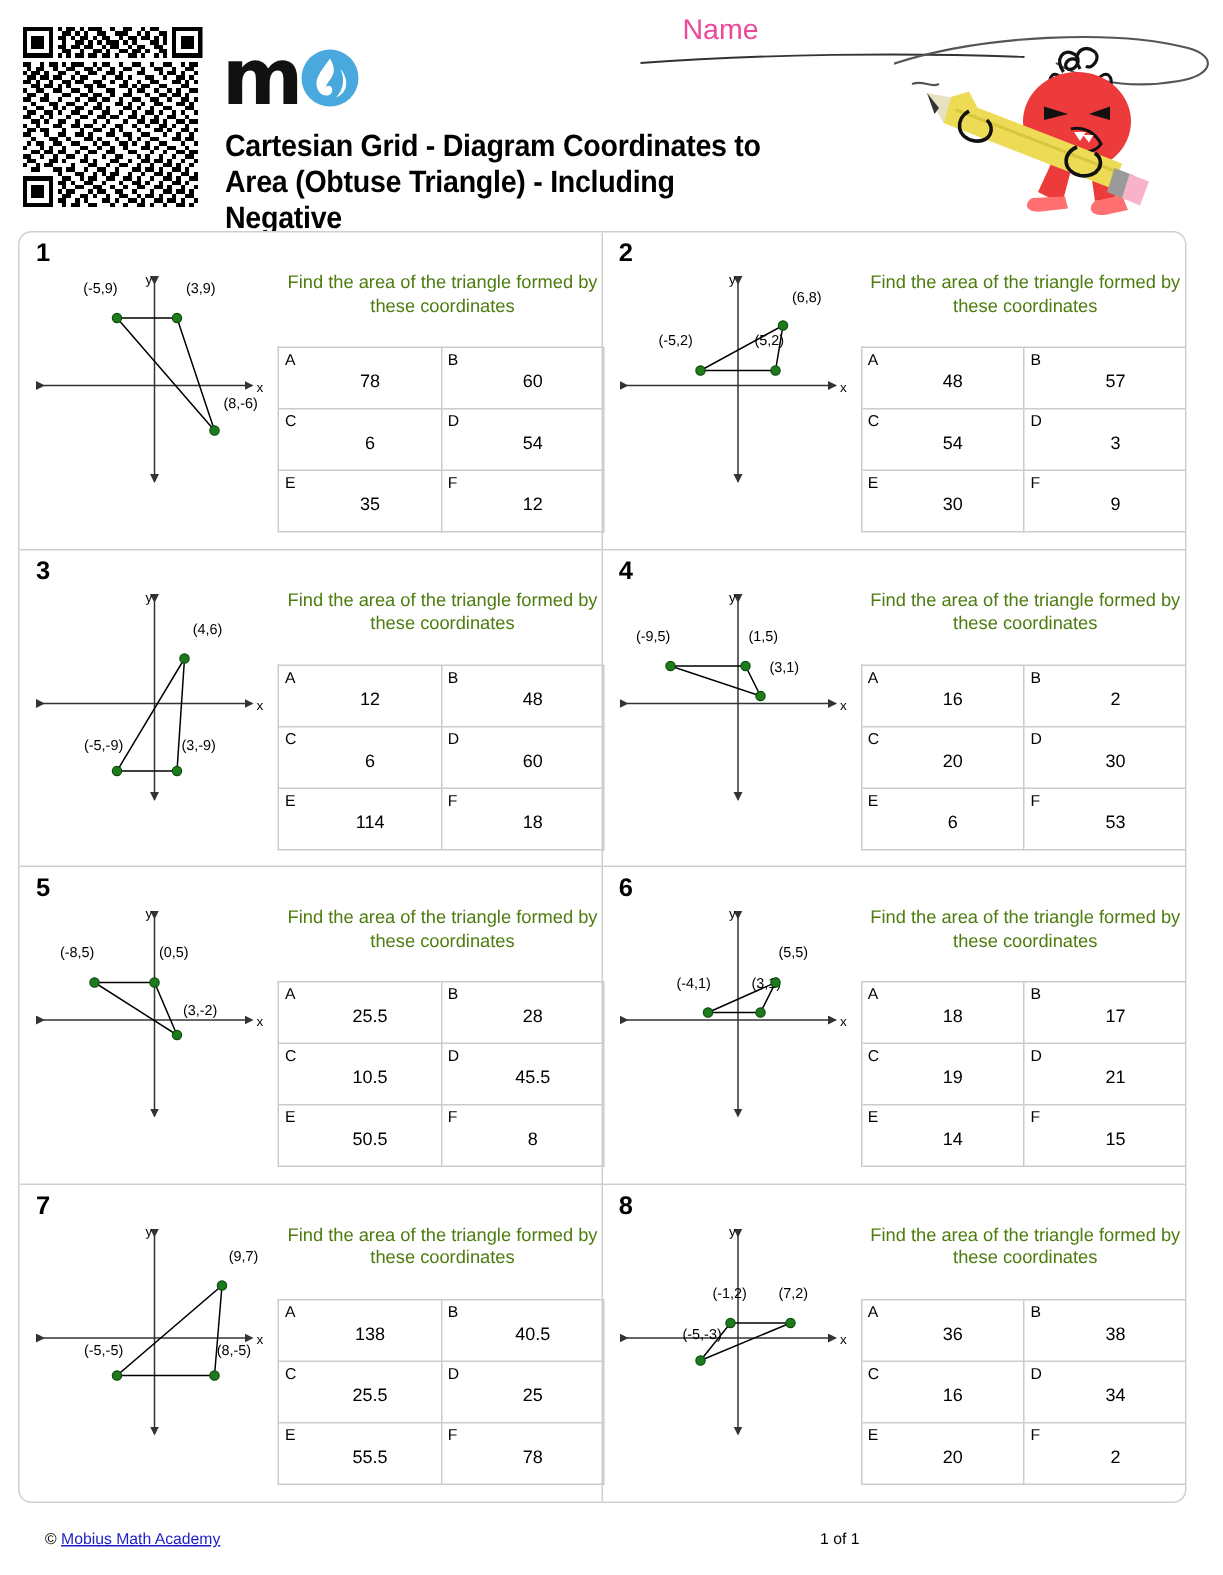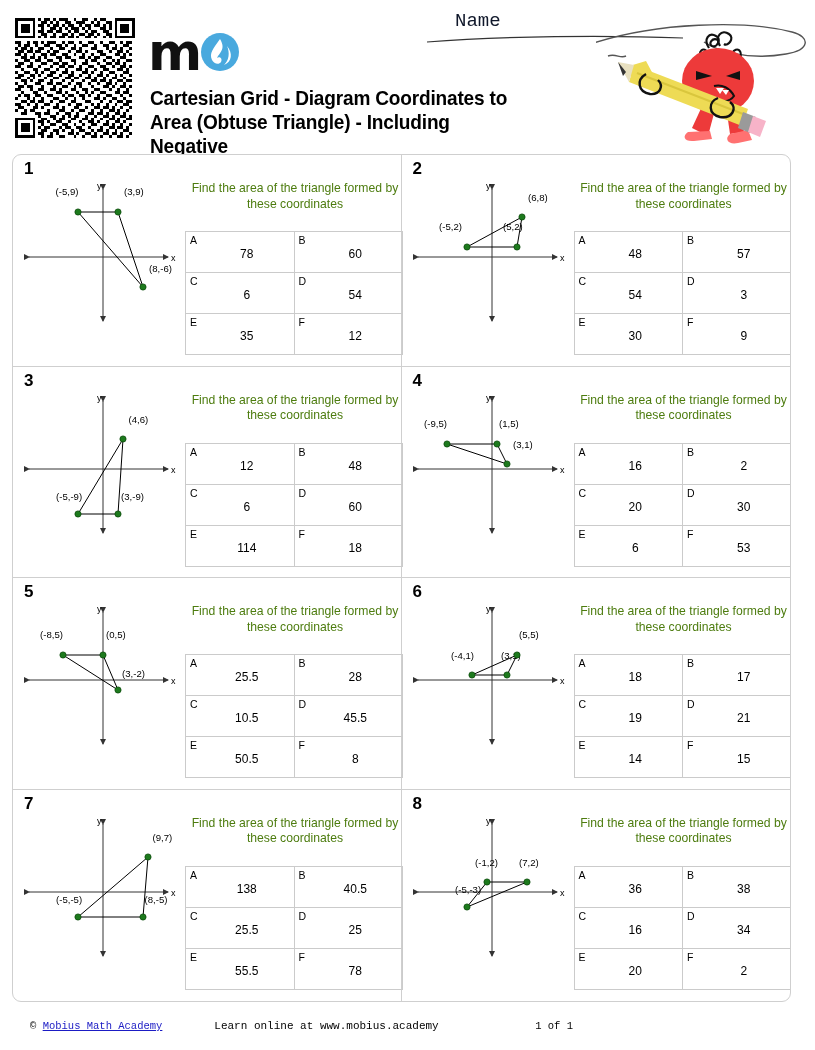--- a/index.html
+++ b/index.html
@@ -20,22 +20,22 @@
   .logo-o { display: inline-block; width: 40px; height: 40px; vertical-align: -5px; }
   .title {
     position: absolute; left: 150px; top: 86px; width: 410px;
     font-family: "Liberation Sans", sans-serif;
     font-weight: bold; font-size: 20.5px; line-height: 24px;
     color: #000; letter-spacing: -0.2px;
     transform: scaleX(0.93); transform-origin: left top;
   }
   .name-label {
     position: absolute; left: 455px; top: 10px;
-    font-size: 19px; color: #0f172a;
-    font-family: Liberation Mono, monospace;
+    font-size: 19px; color: #ec4899;
+    font-family: Liberation Sans, sans-serif;
   }
   .mascot { position: absolute; left: 596px; top: 6px; width: 219px; height: 150px; }
 
   
   .grid {
     position: absolute; left: 12px; top: 154px;
     width: 779px; height: 848px;
     border: 1px solid #cfcfcf; border-radius: 9px;
     background: #fff; overflow: hidden;
   }
@@ -63,21 +63,21 @@
     border-right: 1px solid #cbcbcb; border-bottom: 1px solid #cbcbcb;
   }
   .opt-letter { position: absolute; left: 4px; top: 2px; font-size: 10.5px; color: #000; }
   .opt-val {
     position: absolute; left: 0; right: 0; top: 15px;
     text-align: center; font-size: 12px; color: #000;
     padding-left: 14px;
   }
 
   
-  .footer { position: absolute; left: 0; top: 1020px; width: 653px; height: 24px; font-size: 10.5px; color: #000; font-family: Liberation Mono, monospace; }
+  .footer { position: absolute; left: 0; top: 1020px; width: 653px; height: 24px; font-size: 10.5px; color: #000; }
   .foot-left { position: absolute; left: 30px; top: 0; }
   .foot-left a { color: #1b1bc4; }
   .foot-mid { position: absolute; left: 0; right: 0; top: 0; text-align: center; font-size: 11px; }
   .foot-right { position: absolute; right: 80px; top: 0; }
 </style>
 </head>
 <body>
 
 <div class="page">
 
@@ -1024,17 +1024,16 @@
           </div>
         </div>
       </div>
     </div>
 
   <div class="footer">
     <div class="foot-left">
       <span>©</span>
       <a href="#">Mobius Math Academy</a>
     </div>
-    <div class="foot-mid">Learn online at www.mobius.academy</div>
     <div class="foot-right">1 of 1</div>
   </div>
 
 </div>
 
 </body></html>

